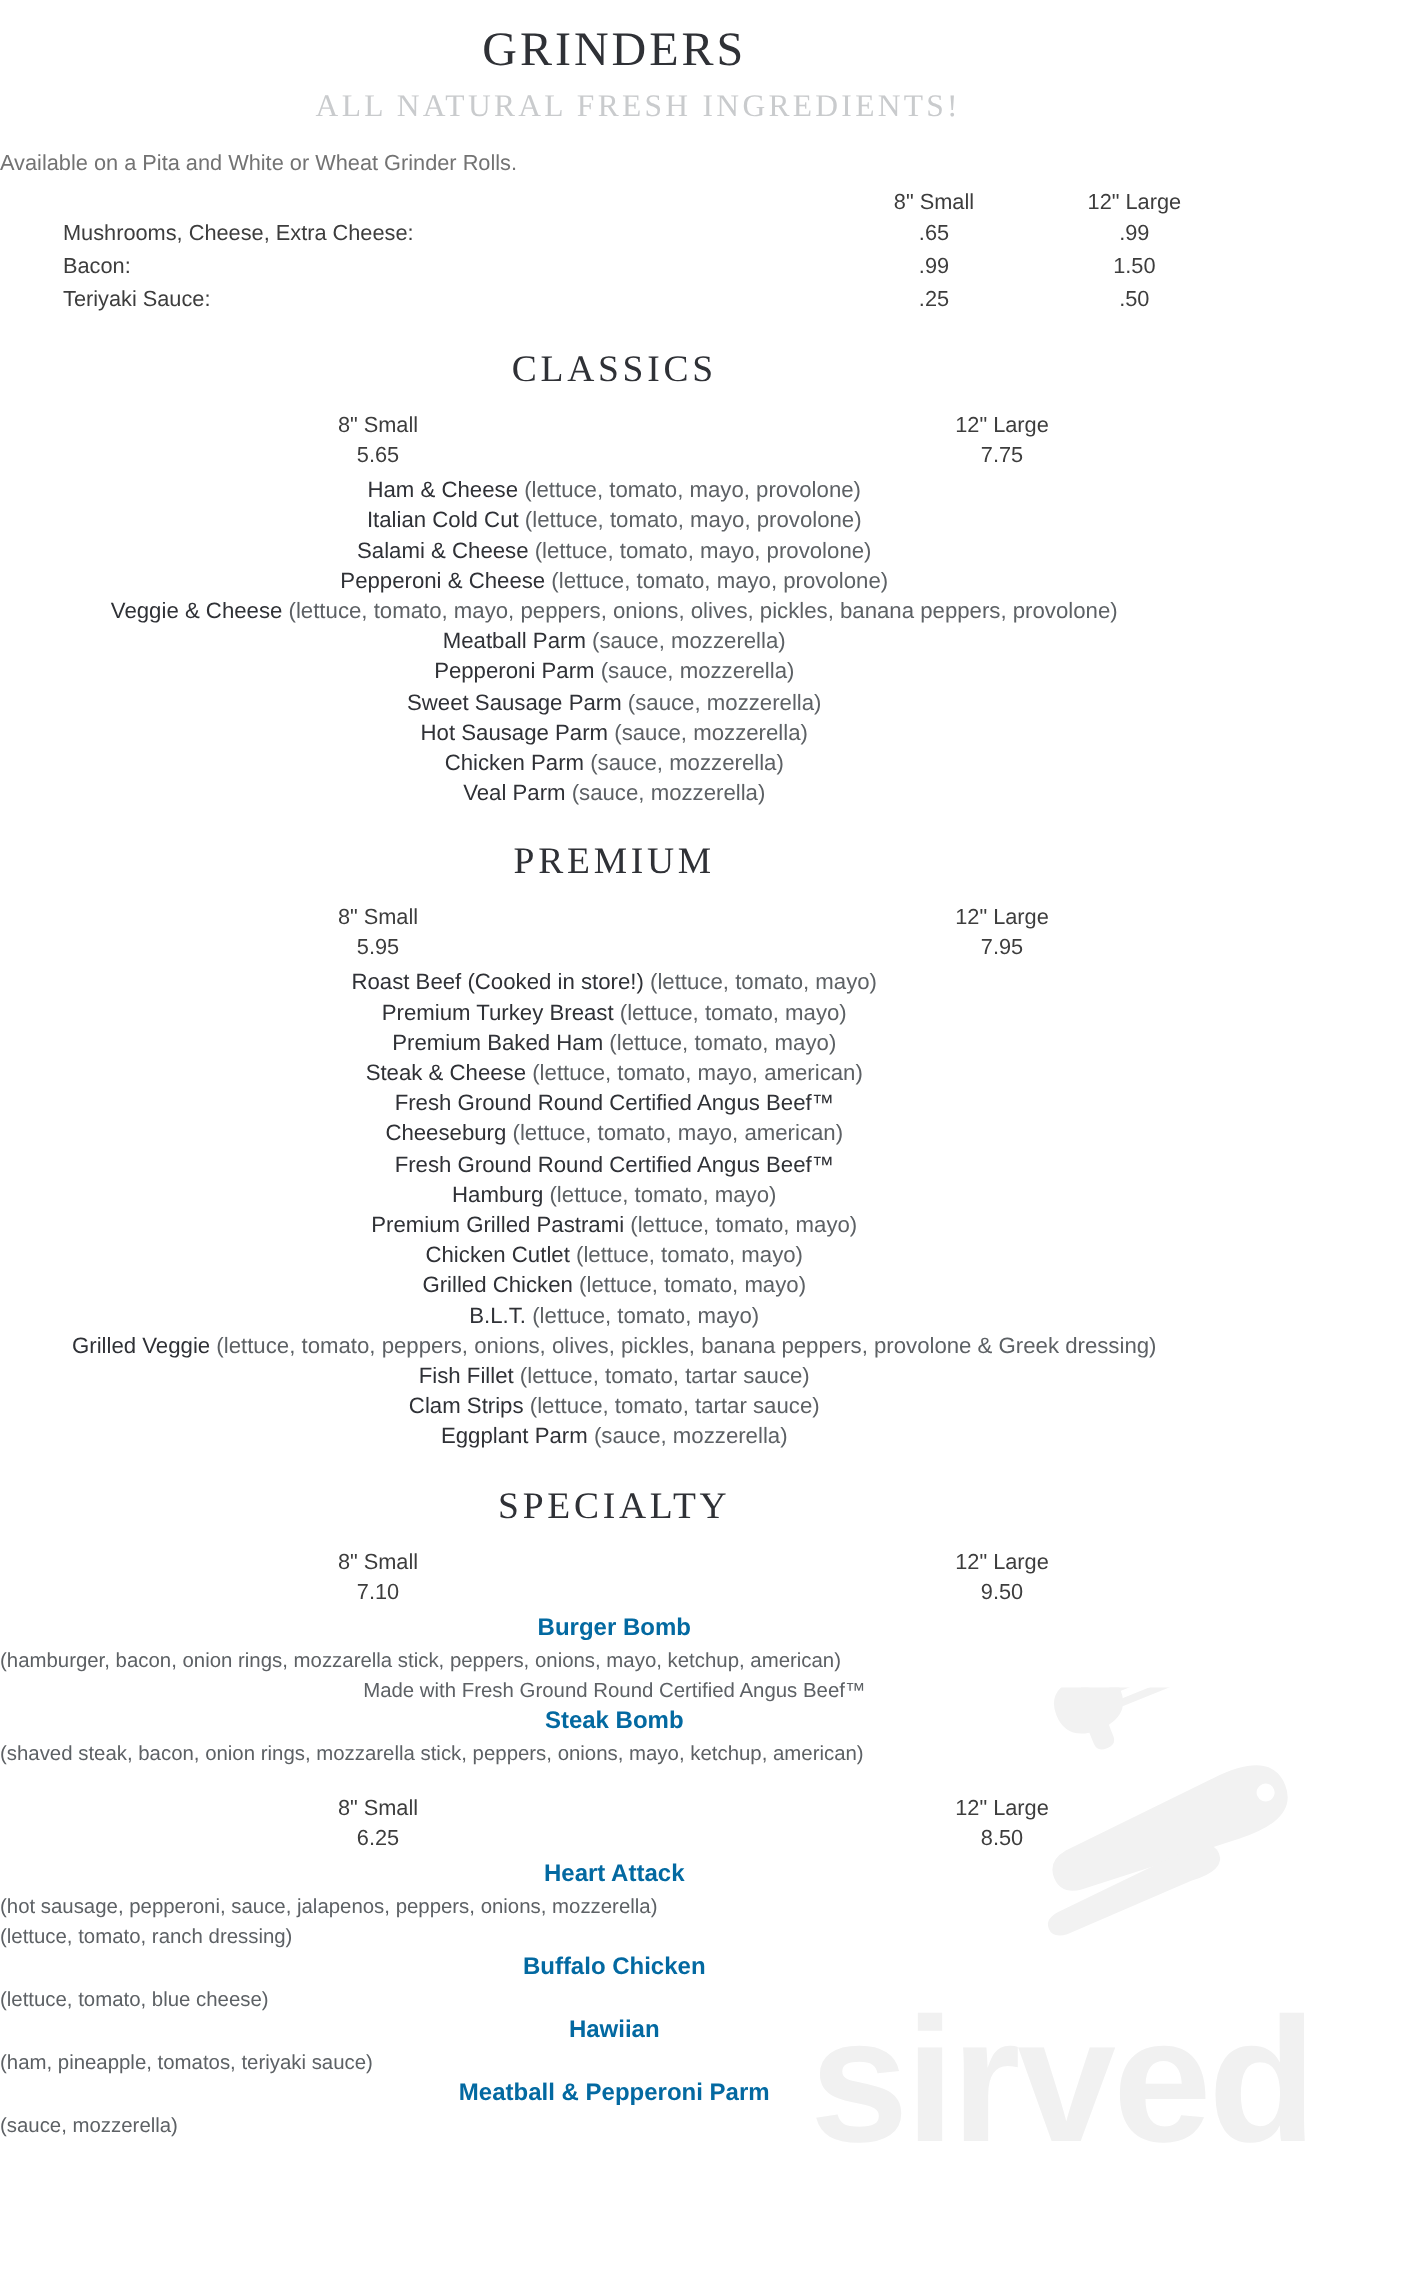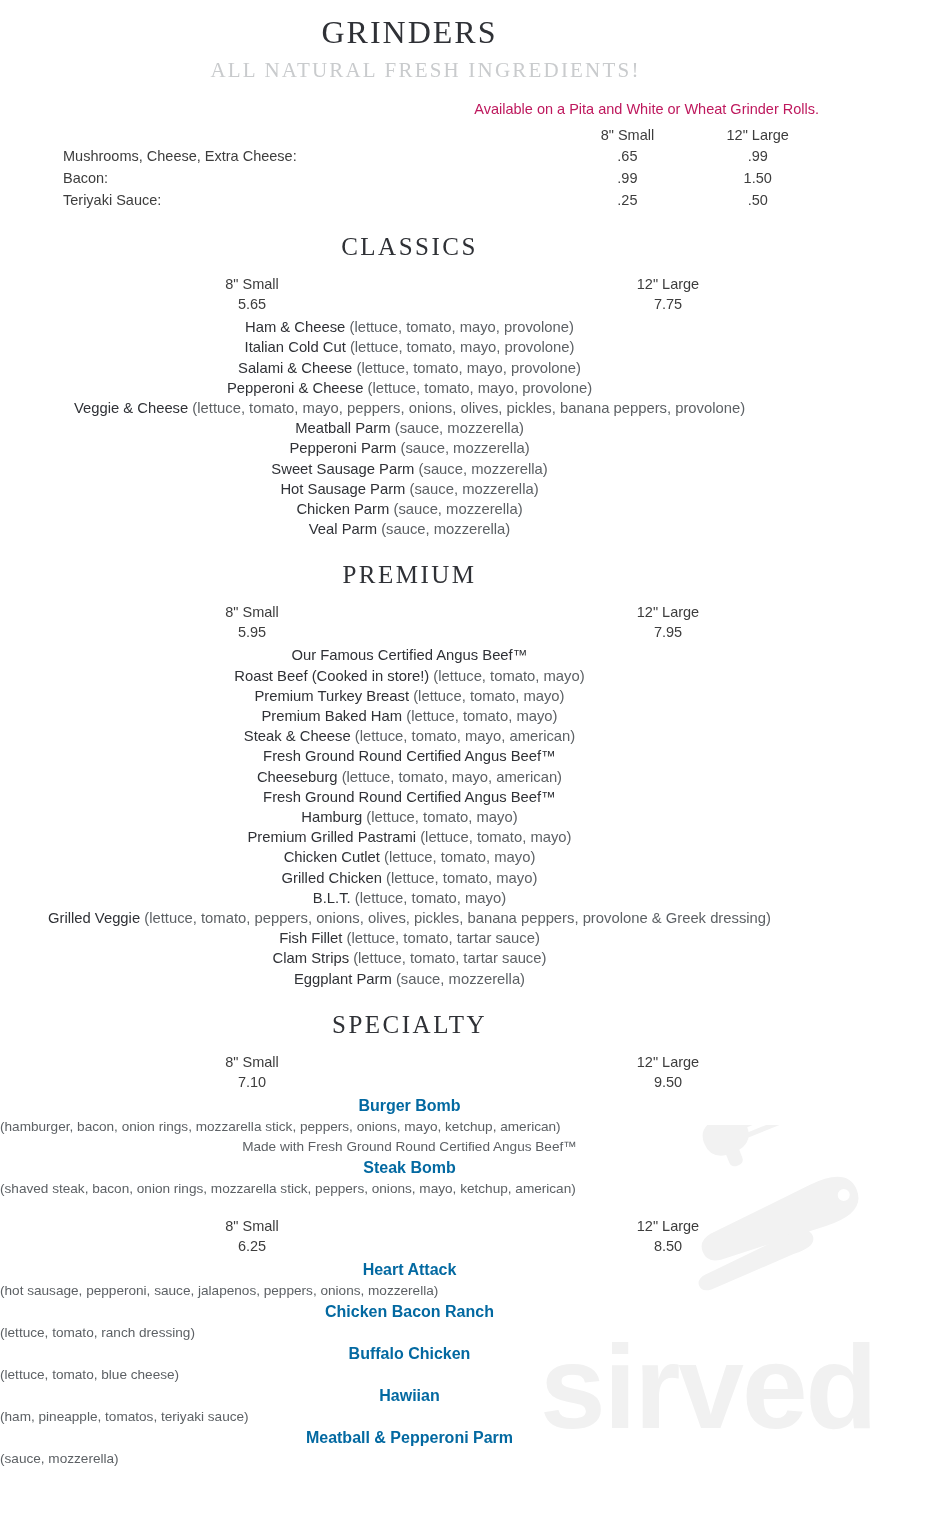--- a/index.html
+++ b/index.html
@@ -67,42 +67,42 @@
     font-family: "Liberation Serif", serif;
     font-size: 21px;
     font-weight: 400;
     letter-spacing: 2.2px;
     color: #c9cbcd;
     margin: 6px 0 0 0;
     line-height: 1.2;
     padding-left: 32px;
   }
   .avail-note {
-    text-align: right;
+    text-align: left;
     font-size: 14.5px;
-    color: #be185d;
+    color: #737373;
     margin: 18px 0 0 0;
   }
 
   
   .extras {
     margin-top: 8px;
     width: 100%;
     border-collapse: collapse;
     font-size: 14.5px;
     color: #3d3d3d;
   }
   .extras th {
     font-weight: 400;
     padding: 2px 0;
   }
   .extras td {
     padding: 3px 0;
   }
-  .extras .col-label { width: 585px; padding-left: 63px; text-align: left; }
+  .extras .col-label { width: 585px; padding-left: 42px; text-align: left; }
   .extras .col-small { width: 160px; text-align: center; }
   .extras .col-large { width: 141px; text-align: center; }
 
   
   .section { margin-top: 22px; }
   .section-title {
     text-align: center;
     font-family: "Liberation Serif", serif;
     font-size: 25px;
     font-weight: 400;
@@ -260,21 +260,20 @@
           <div class="price-col small">
             <span class="size">8" Small</span>
             <span class="price">5.95</span>
           </div>
           <div class="price-col large">
             <span class="size">12" Large</span>
             <span class="price">7.95</span>
           </div>
         </div>
         <ul class="item-list">
-          <li class="item-line plain"><span class="iname">Our Famous Certified Angus Beef™</span></li>
           <li class="item-line"><span class="iname">Roast Beef (Cooked in store!)</span><span class="idesc"> (lettuce, tomato, mayo)</span></li>
           <li class="item-line"><span class="iname">Premium Turkey Breast</span><span class="idesc"> (lettuce, tomato, mayo)</span></li>
           <li class="item-line"><span class="iname">Premium Baked Ham</span><span class="idesc"> (lettuce, tomato, mayo)</span></li>
           <li class="item-line"><span class="iname">Steak &amp; Cheese</span><span class="idesc"> (lettuce, tomato, mayo, american)</span></li>
           <li class="item-line plain"><span class="iname">Fresh Ground Round Certified Angus Beef™</span></li>
           <li class="item-line"><span class="iname">Cheeseburg</span><span class="idesc"> (lettuce, tomato, mayo, american)</span></li>
           <li class="item-line plain"><span class="iname">Fresh Ground Round Certified Angus Beef™</span></li>
           <li class="item-line"><span class="iname">Hamburg</span><span class="idesc"> (lettuce, tomato, mayo)</span></li>
           <li class="item-line"><span class="iname">Premium Grilled Pastrami</span><span class="idesc"> (lettuce, tomato, mayo)</span></li>
           <li class="item-line"><span class="iname">Chicken Cutlet</span><span class="idesc"> (lettuce, tomato, mayo)</span></li>
@@ -315,21 +314,20 @@
               <span class="size">8" Small</span>
               <span class="price">6.25</span>
             </div>
             <div class="price-col large">
               <span class="size">12" Large</span>
               <span class="price">8.50</span>
             </div>
           </div>
           <div class="spec-name">Heart Attack</div>
           <div class="spec-desc">(hot sausage, pepperoni, sauce, jalapenos, peppers, onions, mozzerella)</div>
-          <div class="spec-name">Chicken Bacon Ranch</div>
           <div class="spec-desc">(lettuce, tomato, ranch dressing)</div>
           <div class="spec-name">Buffalo Chicken</div>
           <div class="spec-desc">(lettuce, tomato, blue cheese)</div>
           <div class="spec-name">Hawiian</div>
           <div class="spec-desc">(ham, pineapple, tomatos, teriyaki sauce)</div>
           <div class="spec-name">Meatball &amp; Pepperoni Parm</div>
           <div class="spec-desc">(sauce, mozzerella)</div>
         </div>
       </div>
   </div>

